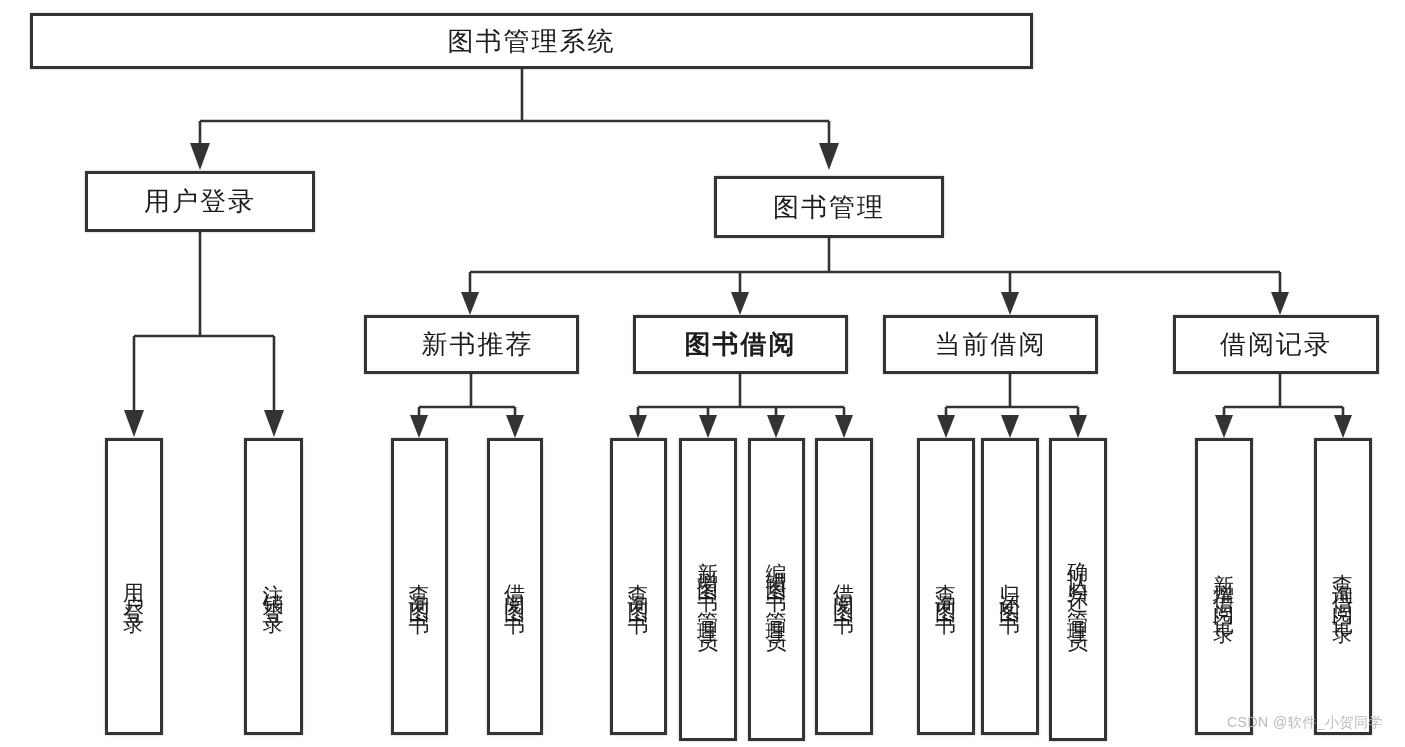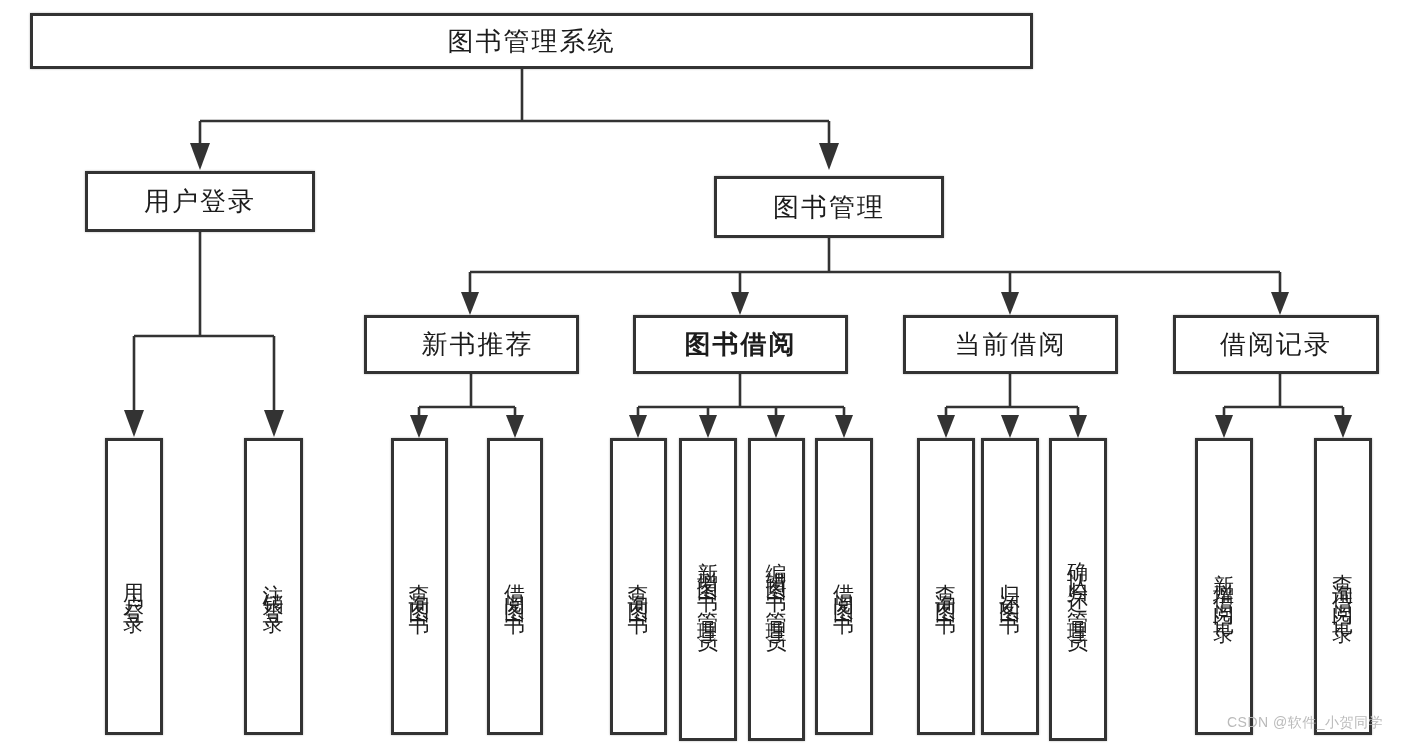--- a/index.html
+++ b/index.html
@@ -112,21 +112,21 @@
   <div class="node hnode" style="left:714px; top:170px; width:230px; height:62px;margin-top:6px;">
     <span>图书管理</span>
   </div>
 
   <div class="node hnode" style="left:364px; top:315px; width:215px; height:59px;padding-left:12px;">
     <span>新书推荐</span>
   </div>
   <div class="node hnode" style="left:633px; top:315px; width:215px; height:59px;font-weight:bold;">
     <span>图书借阅</span>
   </div>
-  <div class="node hnode" style="left:903px; top:315px; width:215px; height:59px;">
+  <div class="node hnode" style="left:883px; top:315px; width:215px; height:59px;">
     <span>当前借阅</span>
   </div>
   <div class="node hnode" style="left:1173px; top:315px; width:206px; height:59px;">
     <span>借阅记录</span>
   </div>
 
   <div class="node vnode" style="left:105px; top:438px; width:58px; height:297px;">
     <span class="vlabel">用户登录</span>
   </div>
   <div class="node vnode" style="left:244px; top:438px; width:59px; height:297px;">

